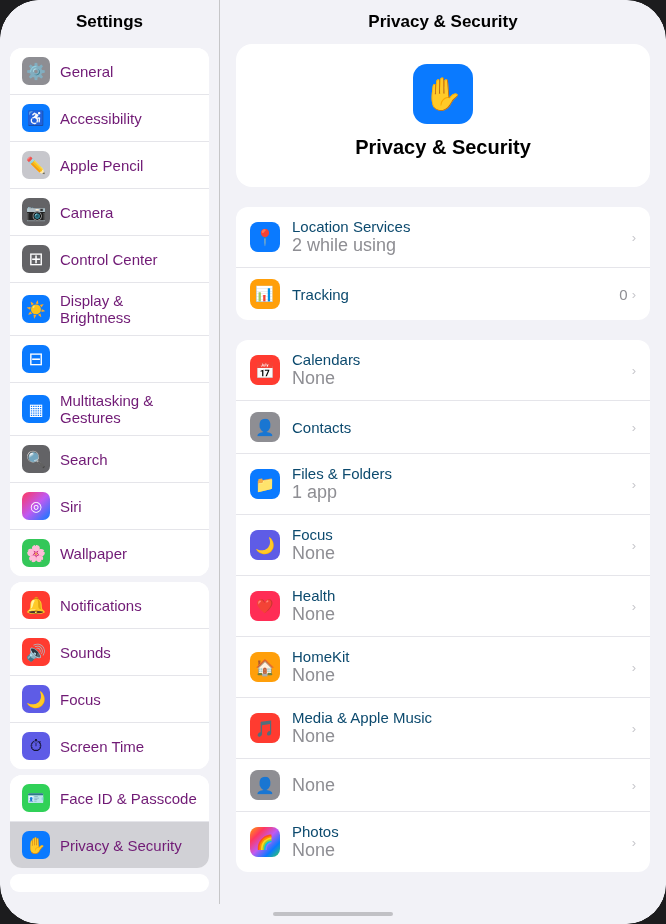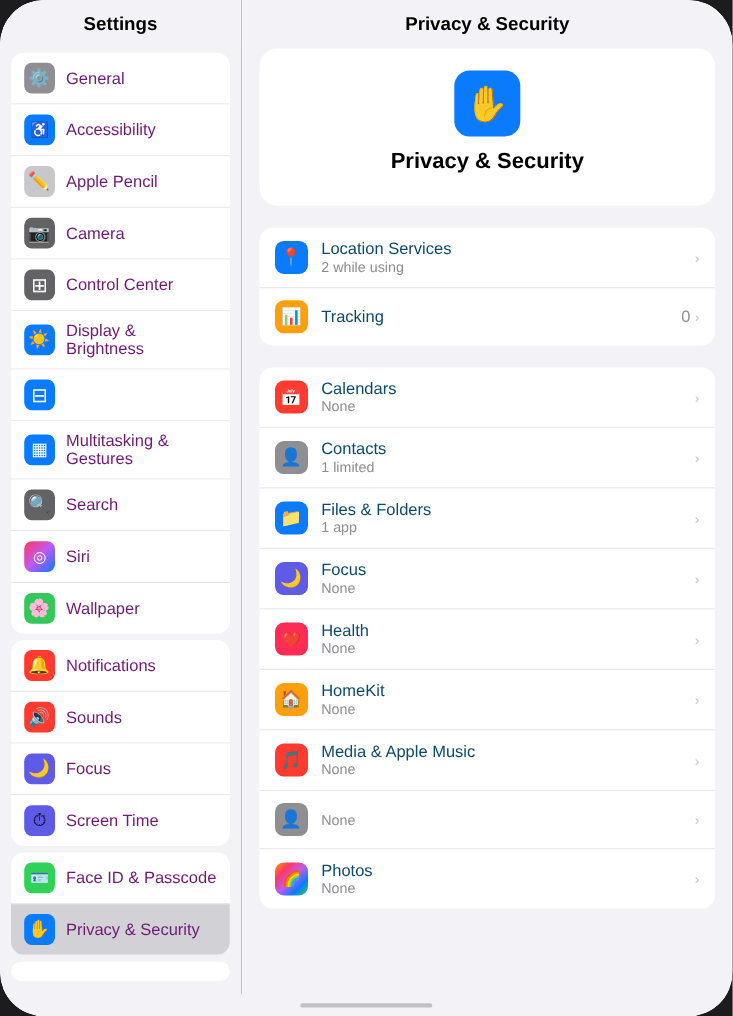--- a/index.html
+++ b/index.html
@@ -257,21 +257,21 @@
       flex: 1;
     }
 
     .settings-row-label {
       font-size: 15px;
       color: #0c4a6e;
       font-weight: 400;
     }
 
     .settings-row-value {
-      font-size: 13px;
+      font-size: 18px;
       color: #8e8e93;
     }
 
     .settings-row-right {
       display: flex;
       align-items: center;
       gap: 4px;
       color: #8e8e93;
     }
 
@@ -437,21 +437,20 @@
             <div class="settings-row-value">None</div>
           </div>
           <div class="settings-row-right">
             <span class="chevron">›</span>
           </div>
         </div>
         <div class="settings-row">
           <div class="settings-row-icon" style="background:#8e8e93;">👤</div>
           <div class="settings-row-text">
             <div class="settings-row-label">Contacts</div>
-            <div class="settings-row-value">1 limited</div>
           </div>
           <div class="settings-row-right">
             <span class="chevron">›</span>
           </div>
         </div>
         <div class="settings-row">
           <div class="settings-row-icon" style="background:#0a7aff;">📁</div>
           <div class="settings-row-text">
             <div class="settings-row-label">Files &amp; Folders</div>
             <div class="settings-row-value">1 app</div>

